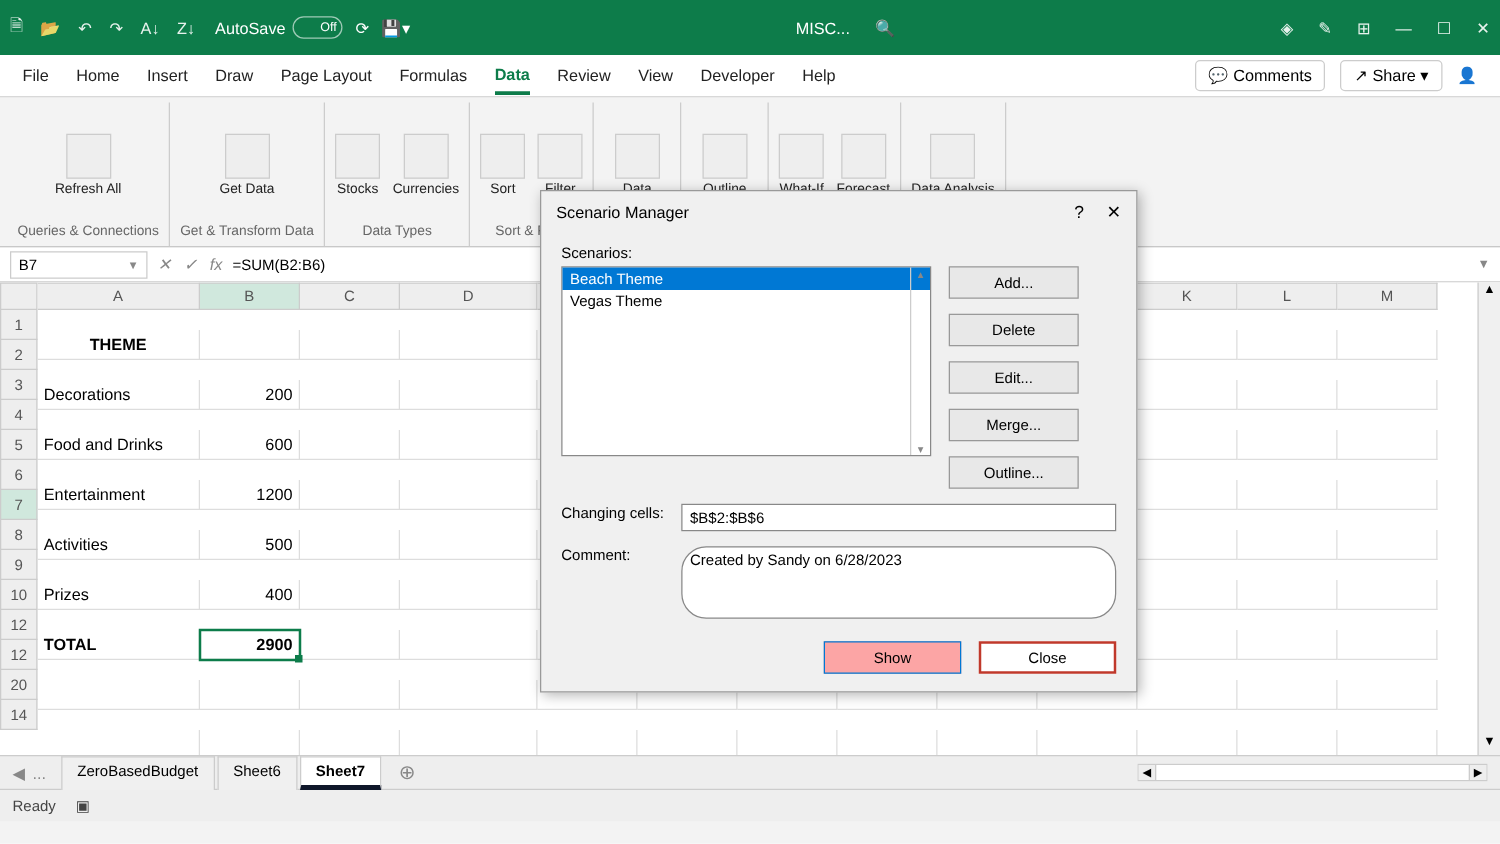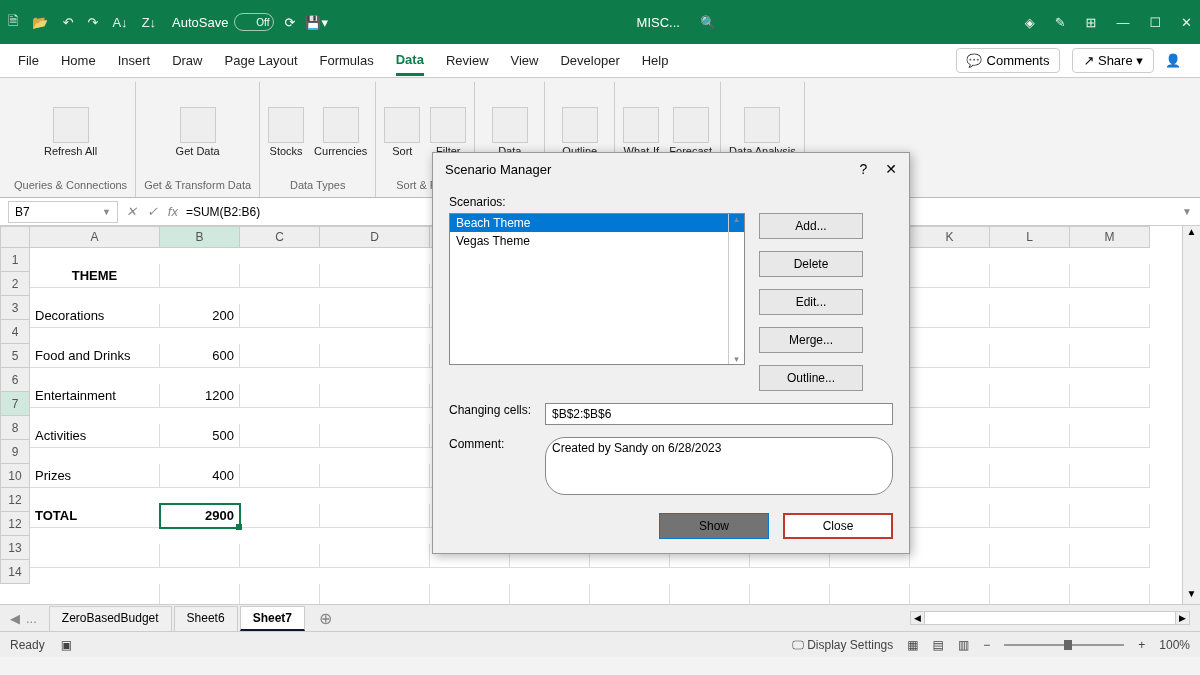--- a/index.html
+++ b/index.html
@@ -52,21 +52,21 @@
 .cell.num { justify-content:flex-end; }
 .cell.bold { font-weight:700; }
 .cell.center { justify-content:center; }
 .cell.active { outline:2px solid #0d7c4a; outline-offset:-1px; position:relative; }
 .cell.active::after { content:''; position:absolute; right:-3px; bottom:-3px; width:6px; height:6px; background:#0d7c4a; }
 
 
 .sheettabs { height:27px; background:#eee; border-top:1px solid #ccc; display:flex; align-items:center; padding:0 10px; gap:2px; }
 .sheettabs .nav { display:flex; gap:6px; margin-right:10px; color:#888; }
 .stab { padding:4px 12px; border:1px solid #ccc; border-bottom:none; background:#f0f0f0; font-size:12px; }
-.stab.active { background:#fff; border-bottom:2px solid #0f172a; font-weight:600; }
+.stab.active { background:#fff; border-bottom:4px solid #0f172a; font-weight:600; }
 .stab.add { background:transparent; border:none; font-size:16px; color:#888; }
 .hsbar { margin-left:auto; width:280px; height:14px; border:1px solid #ccc; background:#fff; position:relative; display:flex; }
 .hsbar .arrow { width:14px; background:#eee; border-right:1px solid #ccc; display:flex; align-items:center; justify-content:center; font-size:9px; }
 .hsbar .arrow.right { border-right:none; border-left:1px solid #ccc; }
 
 
 .status { height:26px; background:#eee; border-top:1px solid #ccc; display:flex; align-items:center; padding:0 10px; font-size:12px; color:#444; gap:16px; }
 .status .right { margin-left:auto; display:flex; align-items:center; gap:14px; }
 .slider { width:120px; height:2px; background:#999; position:relative; }
 .slider::after { content:''; position:absolute; left:50%; top:-4px; width:8px; height:10px; background:#666; }
@@ -82,21 +82,21 @@
 .scen-item { padding:2px 6px; font-size:12px; }
 .scen-item.sel { background:#0078d4; color:#fff; }
 .scen-scroll { position:absolute; right:0; top:0; width:16px; height:100%; border-left:1px solid #ccc; display:flex; flex-direction:column; justify-content:space-between; align-items:center; font-size:9px; color:#888; }
 .scen-btns { display:flex; flex-direction:column; gap:12px; }
 .scen-btns button { width:104px; height:26px; border:1px solid #999; background:#e8e8e8; font-size:12px; cursor:pointer; }
 .dlg-field { display:flex; align-items:flex-start; margin-top:12px; }
 .dlg-field label { width:96px; font-size:12px; }
 .dlg-field .val { flex:1; background:#fff; border:1px solid #888; padding:3px 6px; font-size:12px; min-height:22px; }
 .dlg-field .val.comment { height:58px;border-radius:20px; }
 .dlg-footer { display:flex; justify-content:flex-end; gap:14px; margin-top:18px; }
-.dlg-footer button { width:110px; height:26px; border:1px solid #0078d4; background:#737373; font-size:12px; cursor:pointer; }
+.dlg-footer button { width:110px; height:26px; border:1px solid #0078d4; background:#fca5a5; font-size:12px; cursor:pointer; }
 .dlg-footer button.close-hl { border:2px solid #c0392b; background:#fff; }
 
 .vsplit { position:absolute; right:0; top:0; width:18px; height:100%; border-left:1px solid #ccc; background:#f0f0f0; display:flex; flex-direction:column; }
 .vsplit .vbtn { height:16px; font-size:10px; text-align:center; }
 </style>
 </head>
 <body>
 
 <div class="titlebar">
   <div class="title-icons">
@@ -257,21 +257,21 @@
       <div class="rh">3</div>
       <div class="rh">4</div>
       <div class="rh">5</div>
       <div class="rh">6</div>
       <div class="rh selected">7</div>
       <div class="rh">8</div>
       <div class="rh">9</div>
       <div class="rh">10</div>
       <div class="rh">12</div>
       <div class="rh">12</div>
-      <div class="rh">13</div>
+      <div class="rh">20</div>
       <div class="rh">14</div>
     </div>
   <div class="cols">
     <div class="colhdrs" id="colhdrs">
         <div class="ch" style="width: 130px;">A</div>
         <div class="ch selected" style="width: 80px;">B</div>
         <div class="ch" style="width: 80px;">C</div>
         <div class="ch" style="width: 110px;">D</div>
         <div class="ch" style="width: 80px;">E</div>
         <div class="ch" style="width: 80px;">F</div>
@@ -517,30 +517,20 @@
   <div class="hsbar">
     <div class="arrow">◀</div>
     <div style="flex:1"></div>
     <div class="arrow right">▶</div>
   </div>
 </div>
 
 <div class="status">
   <span>Ready</span>
   <span>▣</span>
-  <div class="right">
-    <span>🖵 <span>Display Settings</span></span>
-    <span>▦</span>
-    <span>▤</span>
-    <span>▥</span>
-    <span>−</span>
-    <div class="slider"></div>
-    <span>+</span>
-    <span>100%</span>
-  </div>
 </div>
 
 <div class="dialog">
   <div class="dlg-title">
     <span>Scenario Manager</span>
     <div class="ctrls">
       <span>?</span>
       <span>✕</span>
     </div>
   </div>

